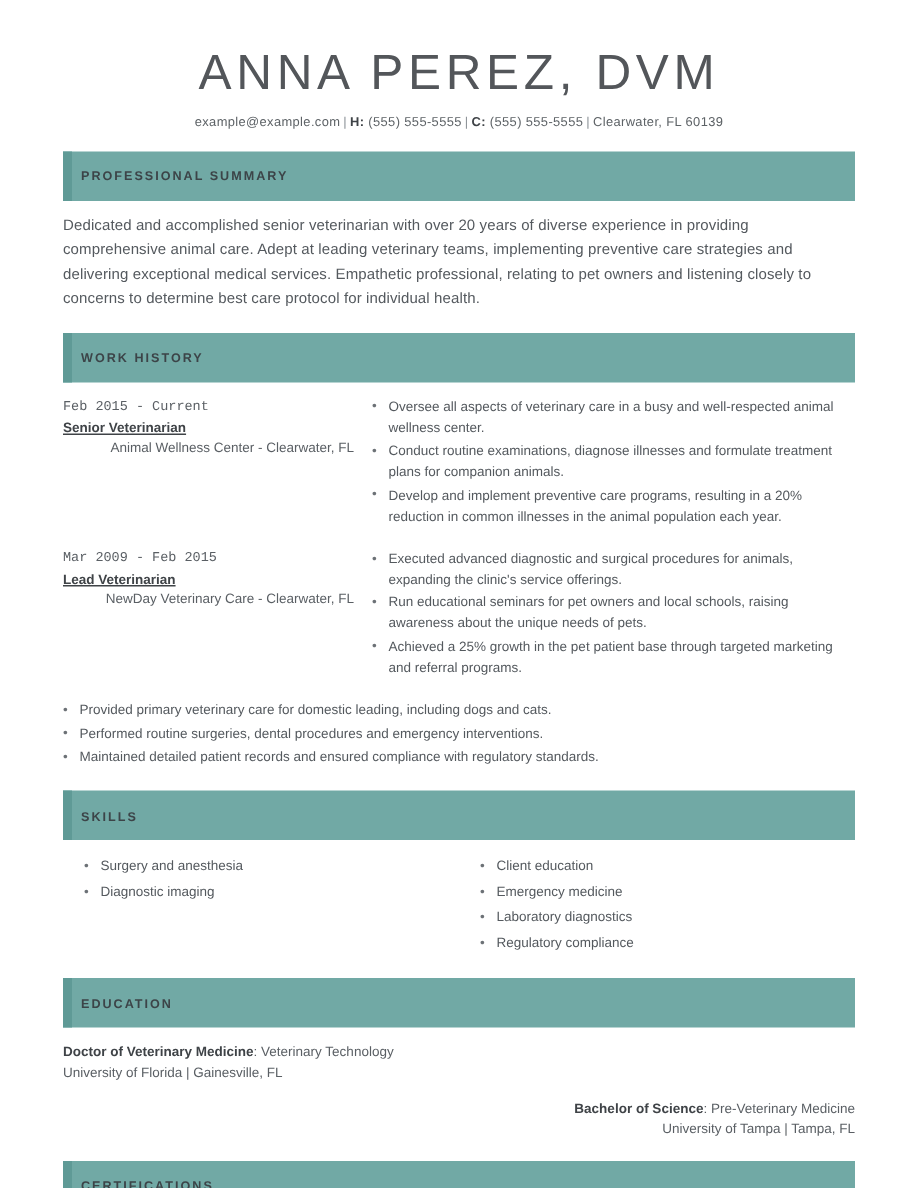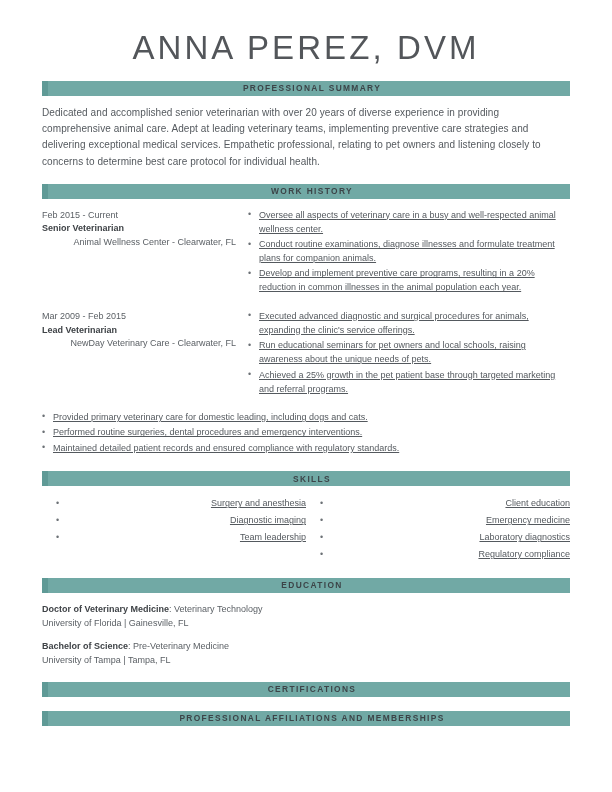--- a/index.html
+++ b/index.html
@@ -45,25 +45,24 @@
     color: #5d6266;
     line-height: 1.3;
   }
   .contact .lbl { font-weight: bold; color: #3f4347; }
   .contact .sep { color: #8b9196; padding: 0 2px; }
 
   
   .sec-bar {
     position: relative;
     background: #71a9a5;
-    height: 15px;
+    height: 33px;
     margin-top: 14px;
     display: flex;
     align-items: center;
-    justify-content: center;
   }
   .sec-bar::before {
     content: "";
     position: absolute;
     left: 0; top: 0;
     width: 6px; height: 100%;
     background: #5f9a96;
   }
   .sec-title {
     font-size: 8.4px;
@@ -93,34 +92,33 @@
   .job:last-child { margin-bottom: 0; }
   .job-left {
     width: 206px;
     flex: 0 0 206px;
     padding-right: 12px;
     box-sizing: border-box;
     font-size: 9px;
     line-height: 1.52;
     color: #5a5f64;
   }
-  .job-date { color: #5a5f64; }
-  .job-title { font-weight: bold; color: #3f4347; }
+  .job-date { color: #5a5f64; font-family: Liberation Mono, monospace; }
+  .job-title { font-weight: bold; color: #3f4347; text-decoration: underline; }
   .job-org { color: #5a5f64; text-align: right; }
   .job-right {
     flex: 1 1 auto;
     font-size: 9px;
     line-height: 1.55;
     color: #54595e;
   }
   ul.bullets {
     margin: 0;
     padding: 0;
     list-style: none;
-    text-decoration: underline;
   }
   ul.bullets > li {
     position: relative;
     padding-left: 11px;
     margin-bottom: 1.5px;
   }
   ul.bullets > li::before {
     content: "\2022";
     position: absolute;
     left: 0;
@@ -129,50 +127,54 @@
     font-size: 9px;
   }
 
   
   .skills {
     margin-top: 10px;
     display: flex;
     font-size: 9px;
     line-height: 1.72;
     color: #54595e;
-    text-align: right;
   }
   .skills-col { width: 50%; box-sizing: border-box; }
   .skills-col:first-child { padding-left: 14px; }
   .skills-col:last-child { padding-left: 14px; }
 
   
   .edu { margin-top: 10px; }
   .edu-item { margin-bottom: 10px; font-size: 9px; line-height: 1.52; }
-  .edu-item:last-child { margin-bottom: 0; }
+  .edu-item:last-child { margin-bottom: 0; text-align: right; }
   .edu-degree { font-weight: bold; color: #3f4347; }
   .edu-major { color: #5a5f64; }
   .edu-school { color: #5a5f64; }
 
   
   .simple-list {
     margin-top: 10px;
     padding-left: 14px;
     font-size: 9px;
     line-height: 1.6;
     color: #54595e;
   }
 </style>
 </head>
 <body>
 
 <div class="page">
 
   <div class="header">
     <h1 class="name">ANNA PEREZ, DVM</h1>
+    <div class="contact">
+      <span>example@example.com</span><span class="sep">|</span><span class="lbl">H:</span>
+      <span>(555) 555-5555</span><span class="sep">|</span><span class="lbl">C:</span>
+      <span>(555) 555-5555</span><span class="sep">|</span><span>Clearwater, FL 60139</span>
+    </div>
   </div>
 
   <div class="sec-bar">
     <span class="sec-title">PROFESSIONAL SUMMARY</span>
   </div>
   <div class="summary">Dedicated and accomplished senior veterinarian with over 20 years of diverse experience in providing comprehensive animal care. Adept at leading veterinary teams, implementing preventive care strategies and delivering exceptional medical services. Empathetic professional, relating to pet owners and listening closely to concerns to determine best care protocol for individual health.</div>
 
   <div class="sec-bar">
     <span class="sec-title">WORK HISTORY</span>
   </div>
@@ -221,21 +223,20 @@
   </div>
 
   <div class="sec-bar">
     <span class="sec-title">SKILLS</span>
   </div>
   <div class="skills">
     <div class="skills-col">
       <ul class="bullets">
         <li>Surgery and anesthesia</li>
         <li>Diagnostic imaging</li>
-        <li>Team leadership</li>
       </ul>
     </div>
     <div class="skills-col">
       <ul class="bullets">
         <li>Client education</li>
         <li>Emergency medicine</li>
         <li>Laboratory diagnostics</li>
         <li>Regulatory compliance</li>
       </ul>
     </div>

